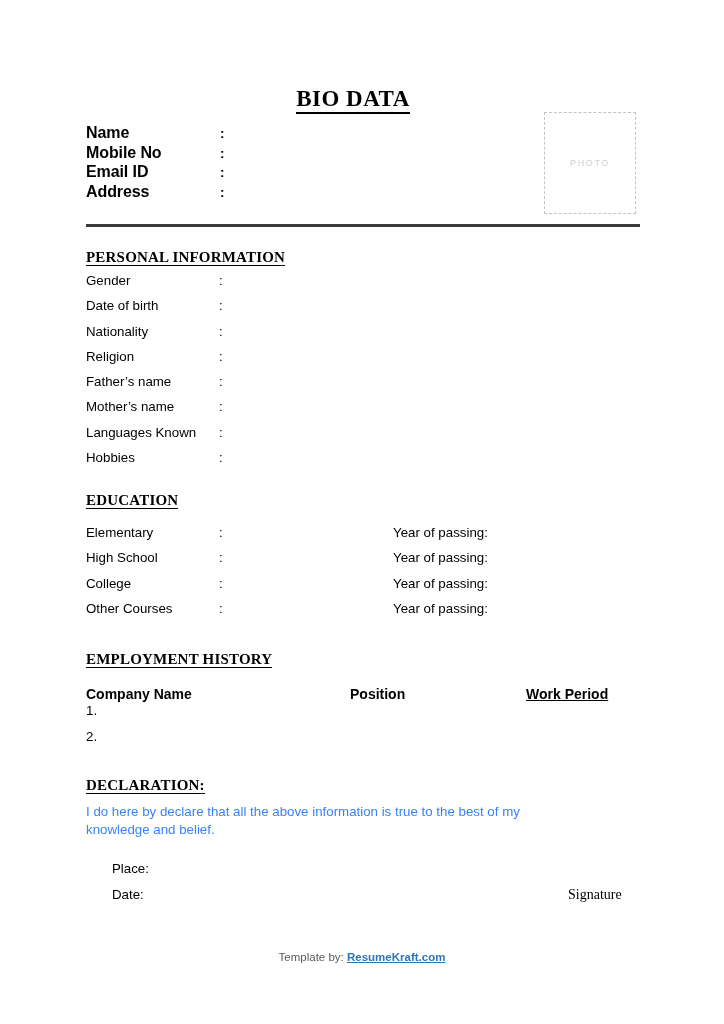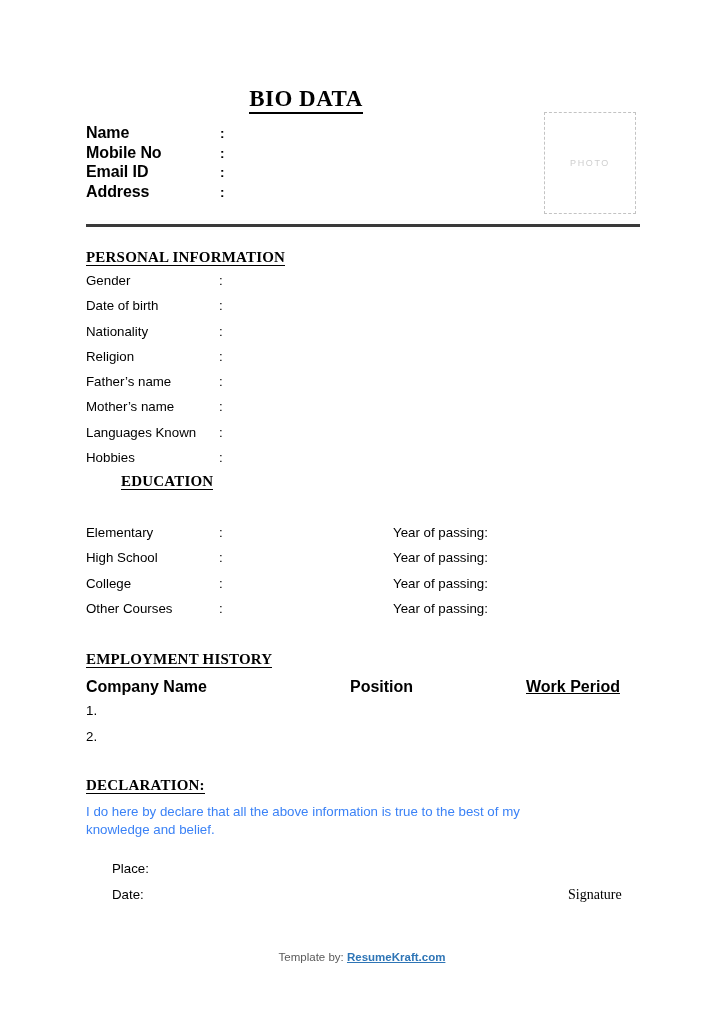--- a/index.html
+++ b/index.html
@@ -26,20 +26,21 @@
     position: absolute;
     left: 0;
     top: 86px;
     width: 612px;
     text-align: center;
     font-family: "Liberation Serif", serif;
     font-weight: bold;
     font-size: 23px;
     letter-spacing: 0.5px;
     color: #000;
+    padding-left: 47px;
   }
   .doc-title span {
     border-bottom: 2px solid #000;
     padding-bottom: 1px;
   }
 
   
   .header-block {
     position: absolute;
     left: 86px;
@@ -145,23 +146,24 @@
   
   .emp-head {
     position: absolute;
     left: 86px;
     top: 678px;
     width: 554px;
     height: 20px;
   }
   .emp-head div {
     position: absolute;
-    font-size: 16px;
+    font-size: 14px;
     font-weight: bold;
     white-space: nowrap;
+    margin-top: 8px;
   }
   .emp-c1 { left: 0px; }
   .emp-c2 { left: 264px; }
   .emp-c3 { left: 440px; text-decoration: underline; }
 
   .emp-rows {
     position: absolute;
     left: 86px;
     top: 703px;
   }
@@ -279,21 +281,21 @@
     <div class="field-row">
       <div class="f-label">Languages Known</div>
       <div class="f-colon">:</div>
     </div>
     <div class="field-row">
       <div class="f-label">Hobbies</div>
       <div class="f-colon">:</div>
     </div>
   </div>
 
-  <div class="sec-head" style="left:86px; top:473px;margin-left:35px;">
+  <div class="sec-head" style="left:86px; top:492px;">
     <span>EDUCATION</span>
   </div>
   <div class="field-list" style="left:86px; top:525px;">
     <div class="field-row">
       <div class="f-label">Elementary</div>
       <div class="f-colon">:</div>
       <div class="f-right">Year of passing:</div>
     </div>
     <div class="field-row">
       <div class="f-label">High School</div>

